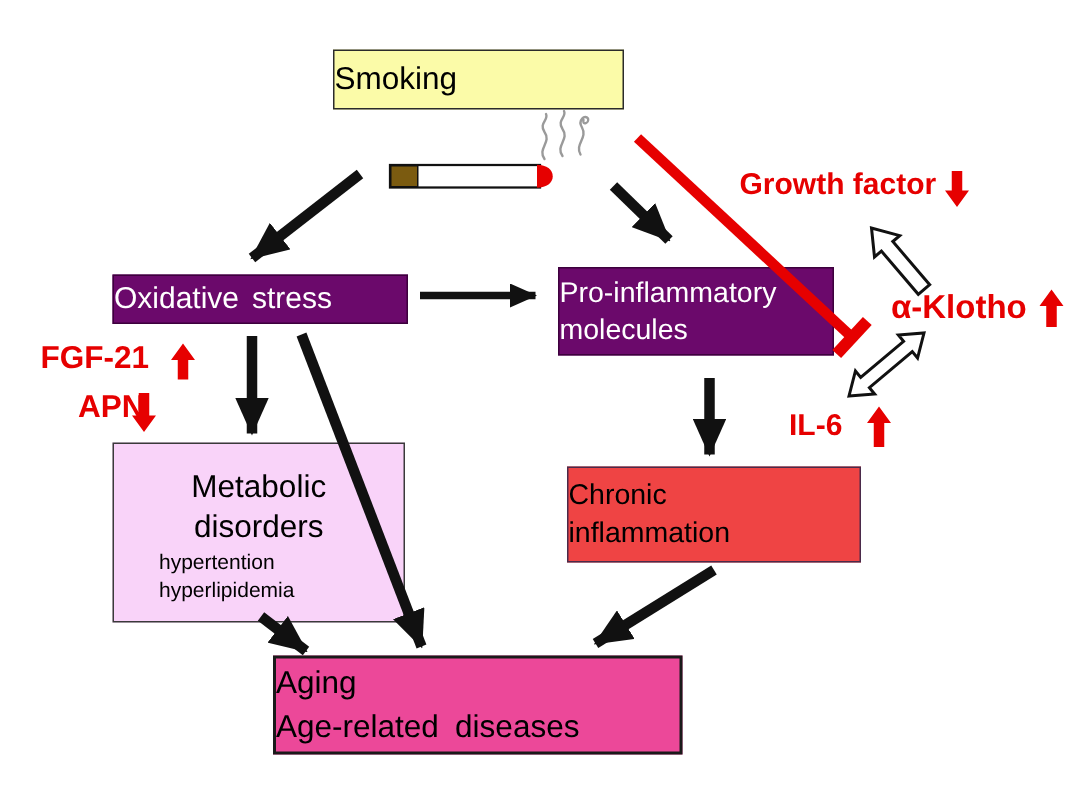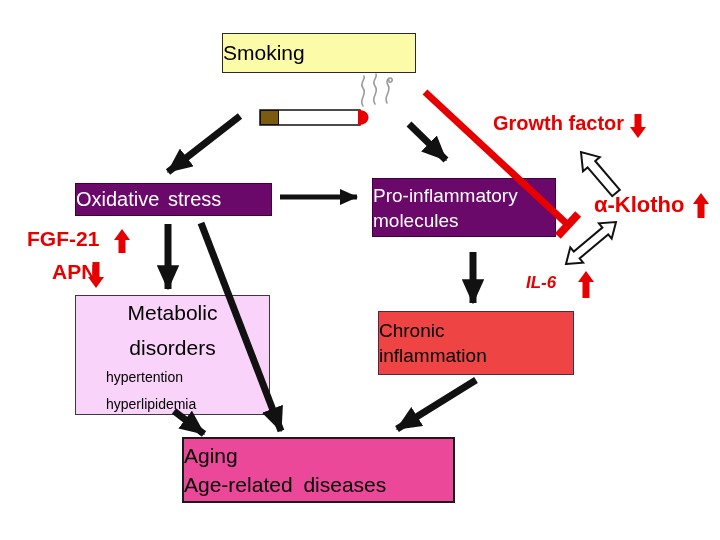--- a/index.html
+++ b/index.html
@@ -8,29 +8,29 @@
     font-family:"Liberation Sans","DejaVu Sans",sans-serif; overflow:hidden; color:#000;
   }
   .box {
     position:absolute; box-sizing:border-box; display:flex; flex-direction:column;
     align-items:flex-start; justify-content:center; text-align:center;
   }
   #smoking   { left:222px; top:33px;  width:194px; height:40px; background:#fbfba8; border:1px solid #2b2b2b; font-size:21px; }
   #oxidative { left:75px;  top:183px; width:197px; height:33px; background:#6b096b; border:1px solid #3d003d; color:#fff; font-size:20px; word-spacing:3px; }
   #proinf    { left:372px; top:178px; width:184px; height:59px; background:#6b096b; border:1px solid #3d003d; color:#fff; font-size:19px; line-height:25px; }
   #metabolic { left:75px;  top:295px; width:195px; height:120px; background:#f9d3f9; border:1px solid #3a3a3a;
-               align-items:stretch; justify-content:space-between; padding-top:3px; }
+               align-items:stretch; justify-content:center; padding-top:3px; }
   .met-title { text-align:center; font-size:21px; line-height:27px; }
   .met-item  { text-align:left; padding-left:30px; font-size:14px; line-height:19px; }
   #chronic   { left:378px; top:311px; width:196px; height:64px; background:#ef4444; border:1px solid #4a2a4a; font-size:19px; line-height:25px; }
   #aging     { left:182px; top:437px; width:273px; height:66px; background:#ec4899; border:2px solid #1a1a1a; font-size:21px; line-height:29px; word-spacing:5px; }
   .red-label { position:absolute; color:#e60000; font-weight:bold; white-space:nowrap; }
   #growth-factor { left:493px; top:112px; font-size:20px; }
   #alpha-klotho  { left:594px; top:192px; font-size:22px; }
-  #il6           { left:526px; top:273px; font-size:17px;font-style:italic; }
+  #il6           { left:526px; top:273px; font-size:20px; }
   #fgf21         { left:27px;  top:227px; font-size:21px; }
   #apn           { left:52px;  top:260px; font-size:21px; }
   svg.overlay { position:absolute; left:0; top:0; width:720px; height:540px; pointer-events:none; }
 </style>
 </head>
 <body>
 
 <div class="stage">
 
   <div class="box" id="smoking">

